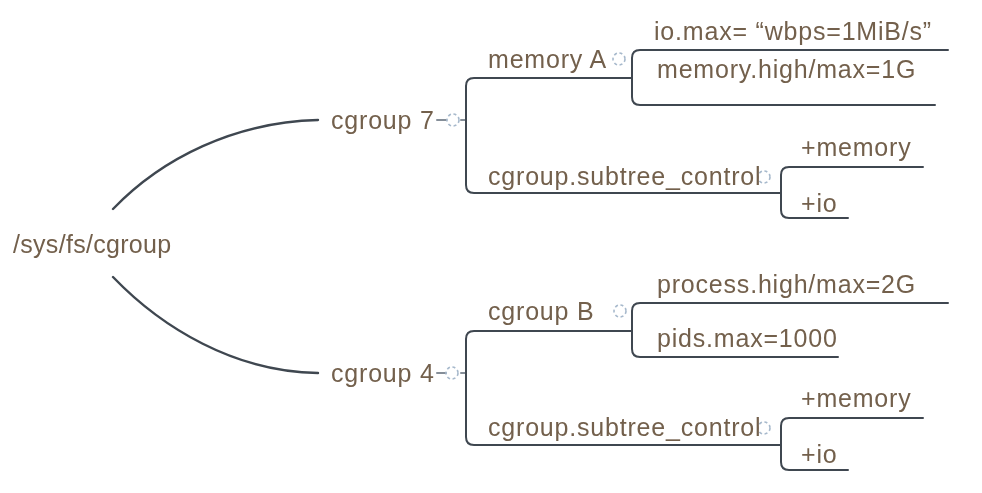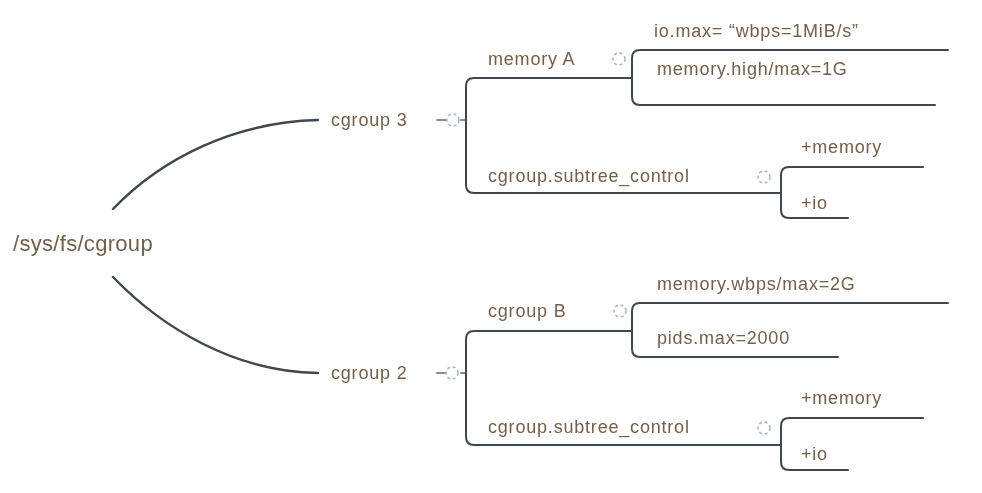--- a/index.html
+++ b/index.html
@@ -15,24 +15,24 @@
     font-family:"Liberation Sans","DejaVu Sans",sans-serif;
     overflow:hidden;
   }
   .canvas{position:absolute;left:0;top:0;}
   .canvas path{fill:none;stroke:var(--line);stroke-width:2;stroke-linecap:round;}
   .canvas path.curve{stroke-width:2.4;}
   .canvas path.dash{stroke:var(--dash);stroke-width:2;}
   .canvas circle{fill:none;stroke:var(--toggle);stroke-width:1.6;stroke-dasharray:3 2.6;}
   .lbl{
     position:absolute;transform:translateY(-50%);
-    color:var(--text);font-size:18px;letter-spacing:0.8px;white-space:nowrap;
+    color:var(--text);font-size:25px;letter-spacing:0.8px;white-space:nowrap;
     line-height:1;cursor:default;
   }
-  .lbl.root{font-size:22px;letter-spacing:0.3px;}
+  .lbl.root{font-size:25px;letter-spacing:0.3px;}
 </style>
 </head>
 <body>
 
 <svg class="canvas" width="982" height="493" viewBox="0 0 982 493">
 
   <path class="curve" d="M 113 209 C 162 158 235 122 318 120"></path>
   <path class="curve" d="M 113 277 C 162 328 235 372 318 373"></path>
 
   <path class="dash" d="M 437 120 H 446"></path>
@@ -56,39 +56,39 @@
   <circle cx="453" cy="120" r="6"></circle>
   <circle cx="619" cy="59" r="6"></circle>
   <circle cx="764" cy="177" r="6"></circle>
   <circle cx="452" cy="373" r="6"></circle>
   <circle cx="620" cy="311" r="6"></circle>
   <circle cx="764" cy="428" r="6"></circle>
 </svg>
 
 <div class="lbl root" style="left:13px;top:244px">/sys/fs/cgroup</div>
 
-<div class="lbl" style="left:331px;top:120px">cgroup 3</div>
+<div class="lbl" style="left:331px;top:120px">cgroup 7</div>
 
 <div class="lbl" style="left:488px;top:59px">memory A</div>
 
 <div class="lbl" style="left:654px;top:31px">io.max= “wbps=1MiB/s”</div>
 
 <div class="lbl" style="left:657px;top:69px">memory.high/max=1G</div>
 
 <div class="lbl" style="left:488px;top:176px">cgroup.subtree_control</div>
 
 <div class="lbl" style="left:801px;top:147px">+memory</div>
 
 <div class="lbl" style="left:801px;top:203px">+io</div>
 
-<div class="lbl" style="left:331px;top:373px">cgroup 2</div>
+<div class="lbl" style="left:331px;top:373px">cgroup 4</div>
 
 <div class="lbl" style="left:488px;top:311px">cgroup B</div>
 
-<div class="lbl" style="left:657px;top:284px">memory.wbps/max=2G</div>
+<div class="lbl" style="left:657px;top:284px">process.high/max=2G</div>
 
-<div class="lbl" style="left:657px;top:338px">pids.max=2000</div>
+<div class="lbl" style="left:657px;top:338px">pids.max=1000</div>
 
 <div class="lbl" style="left:488px;top:427px">cgroup.subtree_control</div>
 
 <div class="lbl" style="left:801px;top:398px">+memory</div>
 
 <div class="lbl" style="left:801px;top:454px">+io</div>
 
 </body></html>

